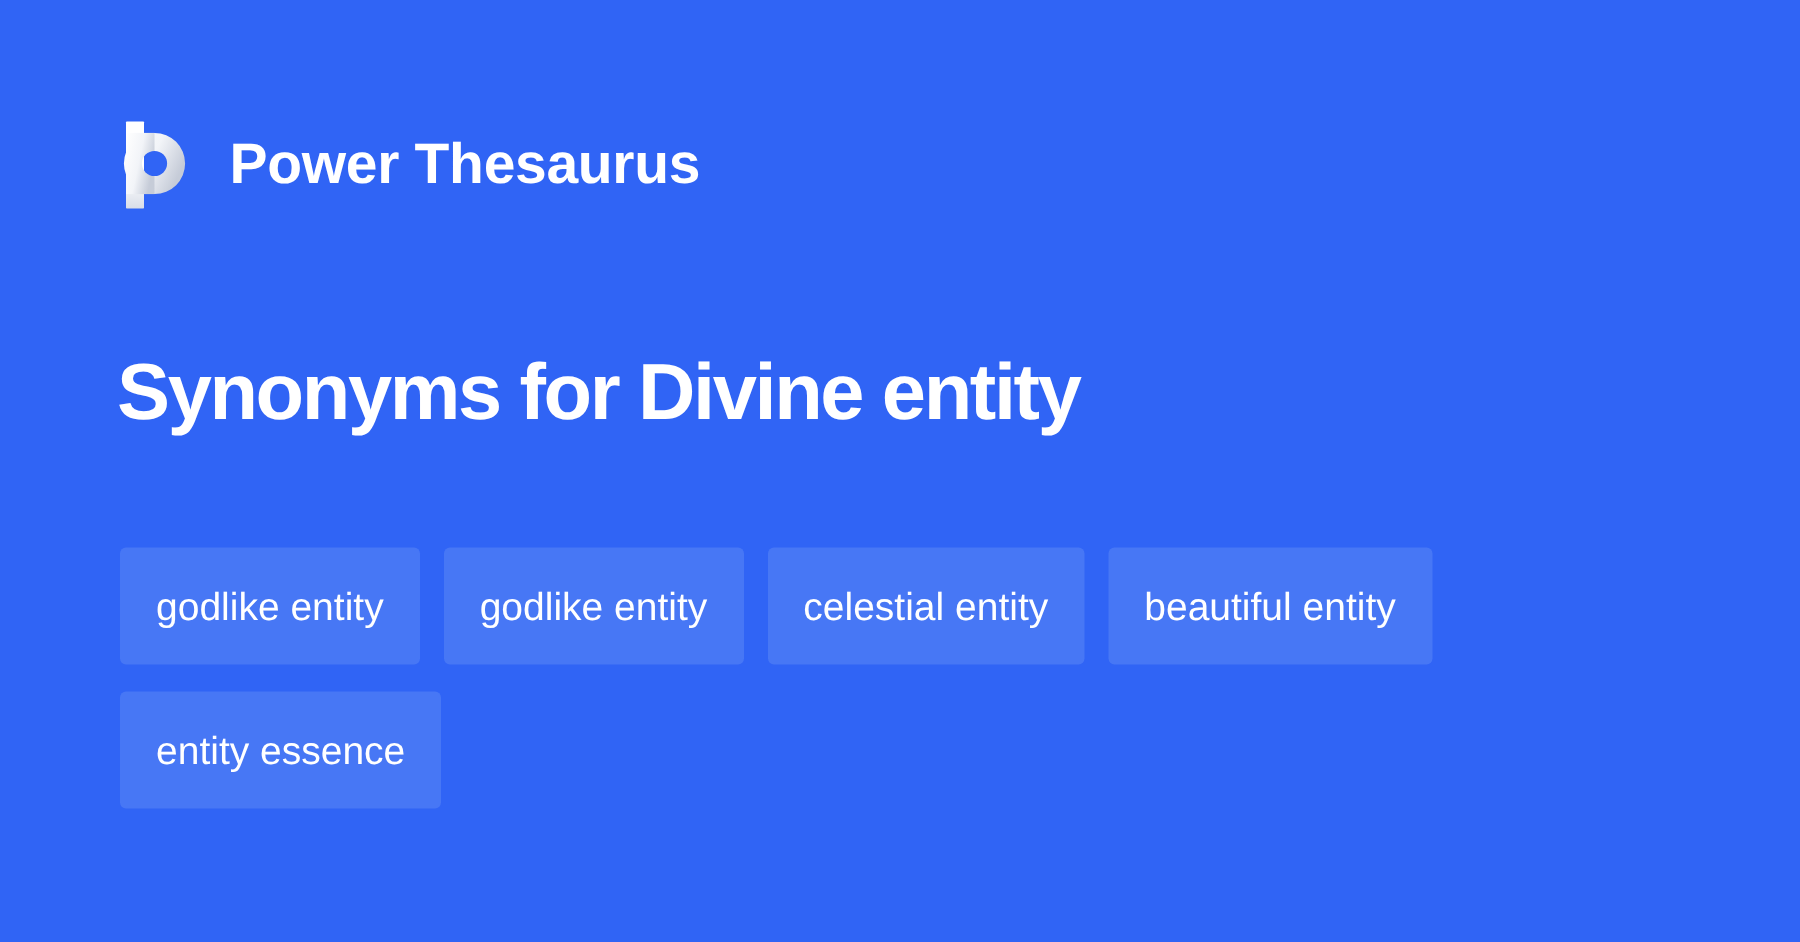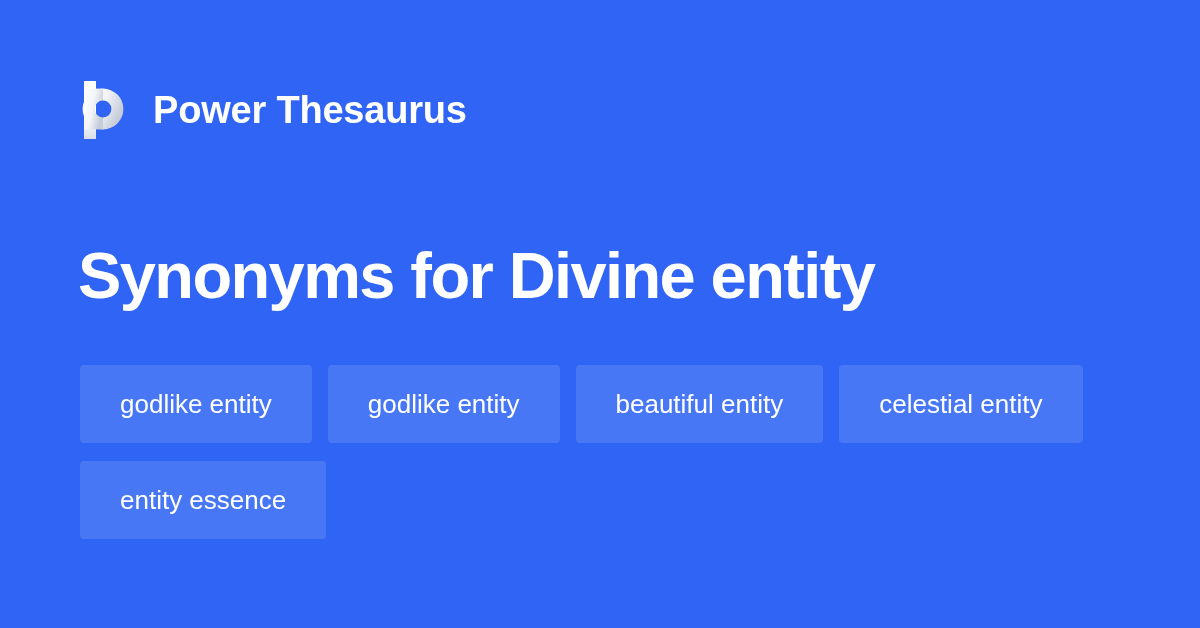--- a/index.html
+++ b/index.html
@@ -46,42 +46,42 @@
     white-space: nowrap;
   }
 
   
   #page-title {
     position: absolute;
     left: 78px;
     top: 196px;
     width: 1060px;
     color: #ffffff;
-    font-size: 65px;
+    font-size: 53px;
     font-weight: 700;
     line-height: 1.12;
     letter-spacing: -1.6px;
     white-space: nowrap;
   }
 
   
   #synonyms {
     position: absolute;
     left: 80px;
     top: 365px;
     width: 1040px;
     display: flex;
     flex-wrap: wrap;
     gap: 18px 16px;
     align-content: flex-start;
   }
   .chip {
     height: 78px;
     box-sizing: border-box;
-    padding: 0 40px;
+    padding: 0 24px;
     display: flex;
     align-items: center;
     justify-content: center;
     background: #4777f5;
     border-radius: 4px;
     color: #ffffff;
     font-size: 26px;
     font-weight: 400;
     line-height: 1;
     white-space: nowrap;
@@ -119,18 +119,18 @@
       </g>
     </svg>
     <div id="brand-name">Power Thesaurus</div>
   </div>
 
   <h1 id="page-title">Synonyms for Divine entity</h1>
 
   <div id="synonyms">
     <div class="chip">godlike entity</div>
     <div class="chip">godlike entity</div>
+    <div class="chip">celestial entity</div>
     <div class="chip">beautiful entity</div>
-    <div class="chip">celestial entity</div>
     <div class="chip">entity essence</div>
   </div>
 
 </div>
 
 </body></html>

